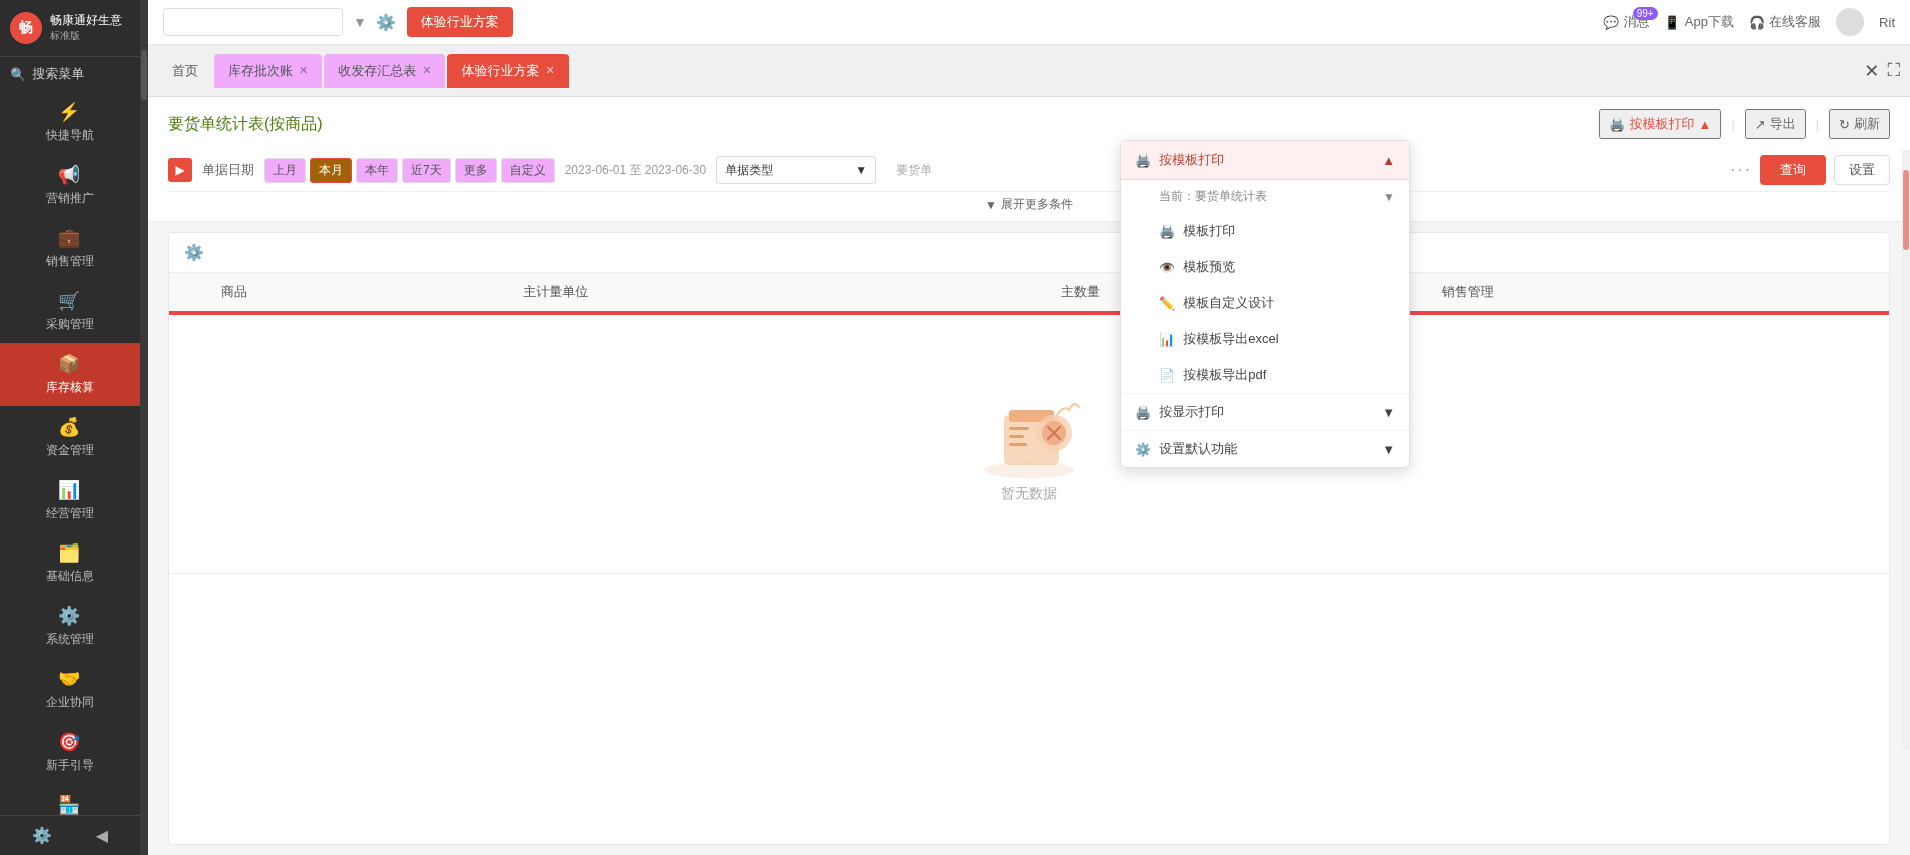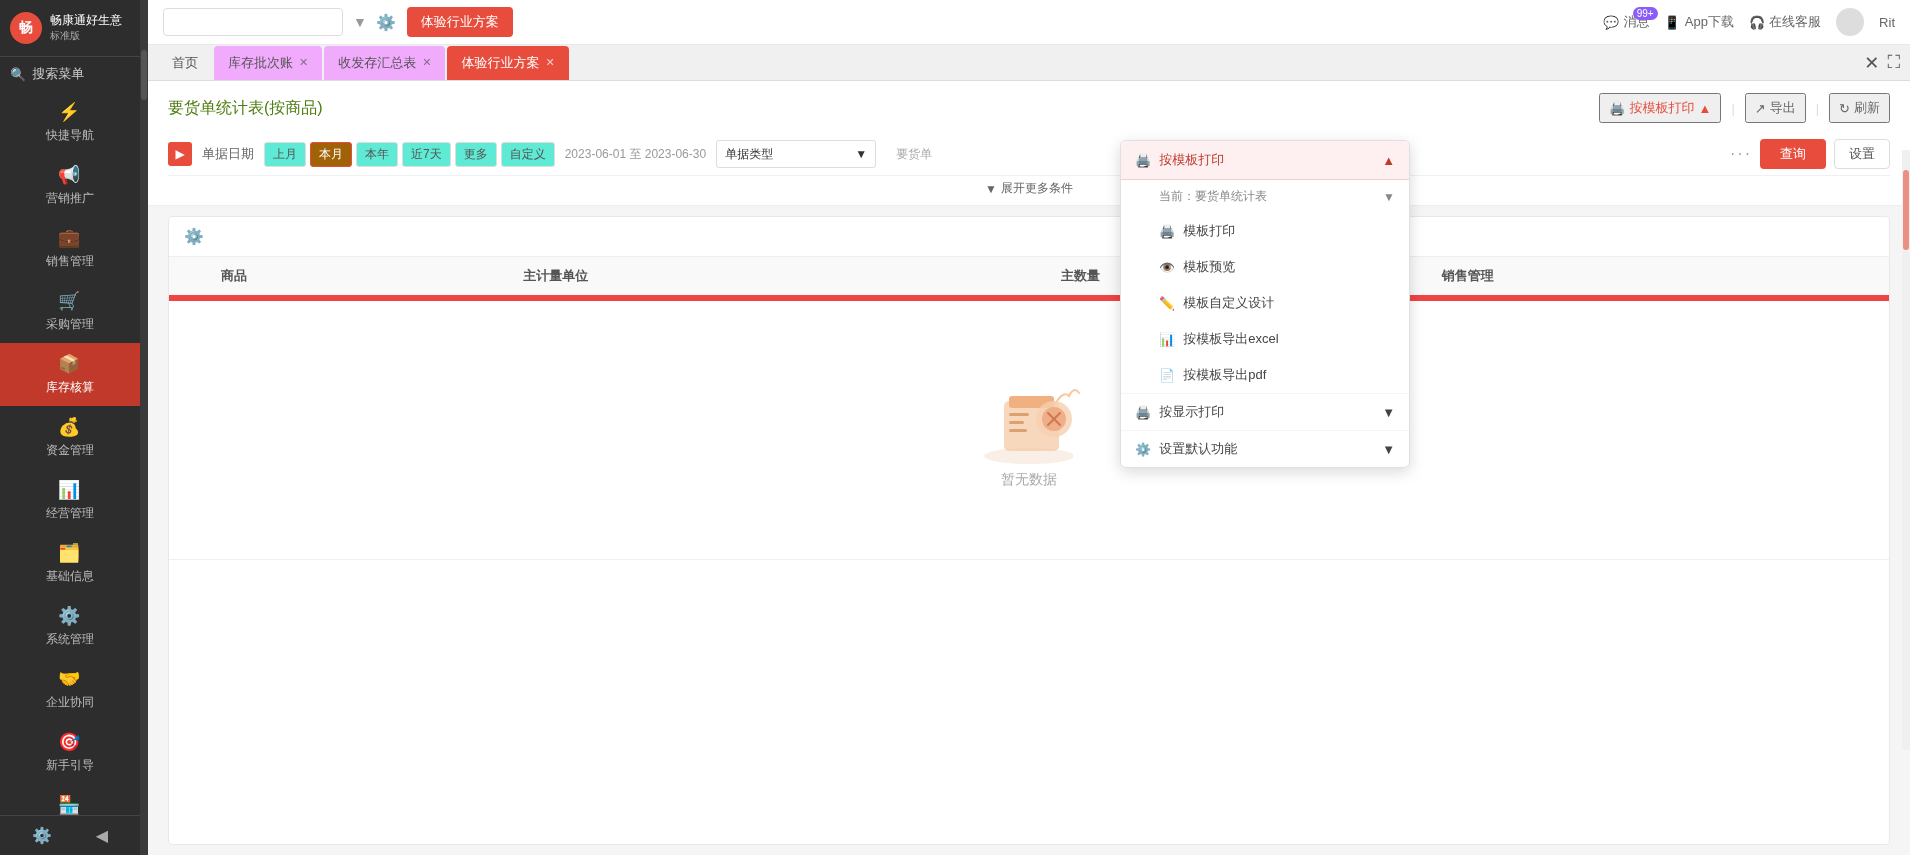--- a/index.html
+++ b/index.html
@@ -26,42 +26,42 @@
     .top-header { height: 45px; background: #fff; display: flex; align-items: center; padding: 0 15px; border-bottom: 1px solid #e8e8e8; gap: 10px; }
     .top-header-input { flex: 1; max-width: 180px; height: 28px; border: 1px solid #ddd; border-radius: 4px; padding: 0 8px; font-size: 12px; color: #999; }
     .top-header-gear { color: #999; font-size: 16px; cursor: pointer; }
     .top-header-btn { background: #e74c3c; color: white; border: none; padding: 6px 14px; border-radius: 4px; cursor: pointer; font-size: 13px; }
     .top-header-right { margin-left: auto; display: flex; align-items: center; gap: 15px; color: #666; font-size: 13px; }
     .top-header-right .badge-item { display: flex; align-items: center; gap: 4px; cursor: pointer; position: relative; }
     .badge-num { background: #8b5cf6; color: white; font-size: 10px; padding: 1px 4px; border-radius: 8px; position: absolute; top: -6px; right: -8px; }
     .user-avatar { width: 28px; height: 28px; background: #ddd; border-radius: 50%; }
 
     
-    .tabs-bar { height: 36px; background: #f0f0f0; display: flex; align-items: center; padding: 0 10px; border-bottom: 1px solid #ddd; gap: 0; }
+    .tabs-bar { height: 52px; background: #f0f0f0; display: flex; align-items: center; padding: 0 10px; border-bottom: 1px solid #ddd; gap: 0; }
     .tab-item { padding: 8px 14px; font-size: 13px; cursor: pointer; color: #555; background: #f0abfc; border-radius: 4px 4px 0 0; margin-right: 2px; display: flex; align-items: center; gap: 6px; }
     .tab-item.active { background: #e74c3c; color: white; }
     .tab-item .tab-close { font-size: 11px; opacity: 0.7; }
     .tab-item:first-child { background: transparent; color: #555; }
 
     
     .page-header { padding: 12px 20px 8px; background: #fff; display: flex; align-items: center; justify-content: space-between; }
     .page-title { font-size: 16px; font-weight: normal; color: #4d7c0f; }
     .page-actions { display: flex; align-items: center; gap: 10px; }
     .action-btn { display: flex; align-items: center; gap: 4px; cursor: pointer; color: #666; font-size: 13px; padding: 4px 8px; }
     .action-btn.print-btn { color: #e74c3c; }
     .filter-label { color: #666; font-size: 13px; white-space: nowrap; }
     .filter-date-group { display: flex; align-items: center; gap: 4px; }
-    .date-btn { padding: 3px 8px; border: 1px solid #ddd; border-radius: 3px; cursor: pointer; font-size: 12px; color: #555; background: #5eead4; }
+    .date-btn { padding: 3px 8px; border: 1px solid #ddd; border-radius: 3px; cursor: pointer; font-size: 12px; color: #555; background: #f0abfc; }
     .date-btn.active { background: #a16207; color: white; border-color: #e74c3c; }
     .date-range { font-size: 12px; color: #999; }
     .filter-select { height: 28px; border: 1px solid #ddd; border-radius: 3px; padding: 0 8px; font-size: 12px; display: flex; align-items: center; gap: 4px; background: white; cursor: pointer; min-width: 160px; }
     .table-toolbar { height: 40px; display: flex; align-items: center; padding: 0 15px; border-bottom: 1px solid #eee; gap: 10px; }
     .gear-btn { cursor: pointer; color: #999; font-size: 16px; }
     table { width: 100%; border-collapse: collapse; }
-    th { background: #f9f9f9; padding: 10px 12px; text-align: left; font-weight: 700; font-size: 13px; color: #555; border-bottom: 6px solid #ef4444; }
+    th { background: #f9f9f9; padding: 10px 12px; text-align: left; font-weight: 400; font-size: 13px; color: #555; border-bottom: 4px solid #ef4444; }
     td { padding: 10px 12px; font-size: 13px; border-bottom: 1px solid #f0f0f0; }
     .empty-state { display: flex; flex-direction: column; align-items: center; justify-content: center; padding: 60px 0; }
     .empty-text { color: #aaa; font-size: 14px; }
 
     
     .dropdown-overlay { position: fixed; top: 140px; left: 1120px; background: white; border: 1px solid #e0e0e0; border-radius: 6px; box-shadow: 0 4px 15px rgba(0,0,0,0.15); width: 290px; z-index: 1000; }
     .dropdown-header { background: #fef0f0; padding: 10px 14px; display: flex; align-items: center; justify-content: space-between; border-radius: 6px 6px 0 0; border-bottom: 1px solid #f0d0d0; }
     .dropdown-header-title { display: flex; align-items: center; gap: 8px; font-size: 13px; font-weight: 500; color: #c0392b; }
     .dropdown-chevron { color: #c0392b; cursor: pointer; }
     .dropdown-item { padding: 9px 14px 9px 38px; cursor: pointer; font-size: 13px; color: #444; display: flex; align-items: center; gap: 8px; }

